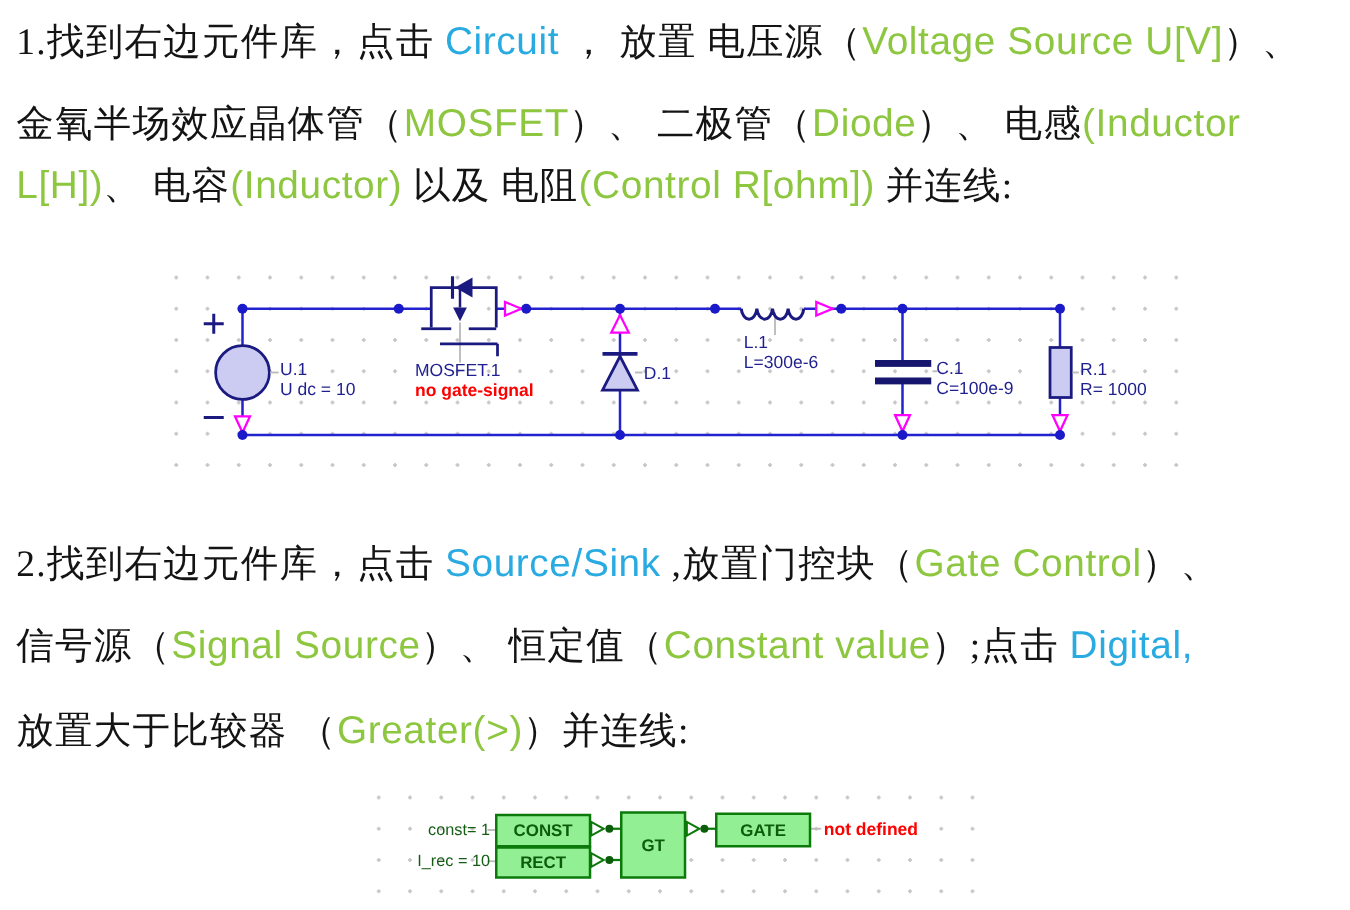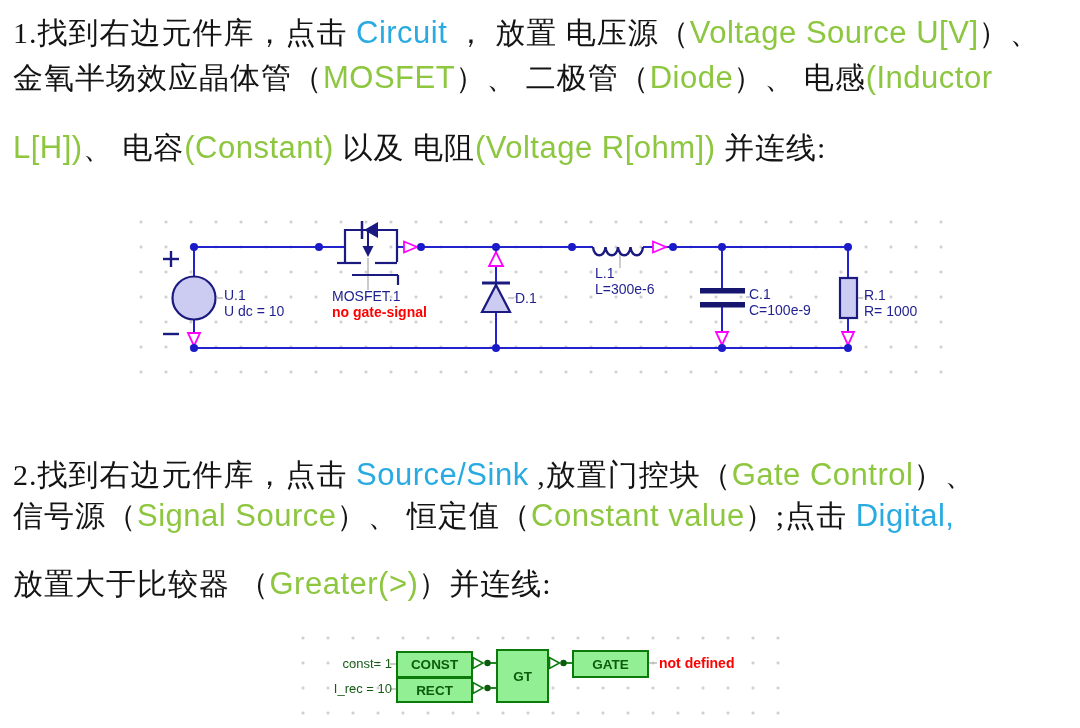--- a/index.html
+++ b/index.html
@@ -26,25 +26,25 @@
 </style>
 </head>
 <body>
 
 <div class="page">
 
   <div>
     <div class="tline" style="top:13px">
       <span>1.找到右边元件库，点击 </span><span class="lat blue">Circuit</span><span> ， 放置 电压源（</span><span class="lat green">Voltage Source U[V]</span><span>）、</span>
     </div>
-    <div class="tline" style="top:58px">
+    <div class="tline" style="top:79px">
       <span>金氧半场效应晶体管（</span><span class="lat green">MOSFET</span><span>）、 二极管（</span><span class="lat green">Diode</span><span>）、 电感</span><span class="lat green">(Inductor</span>
     </div>
     <div class="tline" style="top:128px">
-      <span class="lat green">L[H])</span><span>、 电容</span><span class="lat green">(Constant)</span><span> 以及 电阻</span><span class="lat green">(Voltage R[ohm])</span><span> 并连线:</span>
+      <span class="lat green">L[H])</span><span>、 电容</span><span class="lat green">(Inductor)</span><span> 以及 电阻</span><span class="lat green">(Control R[ohm])</span><span> 并连线:</span>
     </div>
   </div>
 
   <div class="dotgrid grid1"></div>
   <svg class="svg1" width="840" height="200" viewBox="130 196 840 200">
 
     <g stroke="#2222cf" stroke-width="2" fill="none">
       <line x1="194" y1="247" x2="345" y2="247"></line>
       <line x1="397" y1="247" x2="593" y2="247"></line>
       <line x1="643" y1="247" x2="848" y2="247"></line>
@@ -137,21 +137,21 @@
       <circle cx="722" cy="247" r="4"></circle>
         <circle cx="848" cy="247" r="4"></circle>
       <circle cx="194" cy="348" r="4"></circle>
         <circle cx="496" cy="348" r="4"></circle>
       <circle cx="722" cy="348" r="4"></circle>
         <circle cx="848" cy="348" r="4"></circle>
     </g>
   </svg>
 
   <div>
-    <div class="tline" style="top:455px">
+    <div class="tline" style="top:431px">
       <span>2.找到右边元件库，点击 </span><span class="lat blue">Source/Sink</span><span> ,放置门控块（</span><span class="lat green">Gate Control</span><span>）、</span>
     </div>
     <div class="tline" style="top:496px">
       <span>信号源（</span><span class="lat green">Signal Source</span><span>）、 恒定值（</span><span class="lat green">Constant value</span><span>）;点击 </span><span class="lat blue">Digital,</span>
     </div>
     <div class="tline" style="top:564px">
       <span>放置大于比较器 （</span><span class="lat green">Greater(&gt;)</span><span>）并连线:</span>
     </div>
   </div>
 

